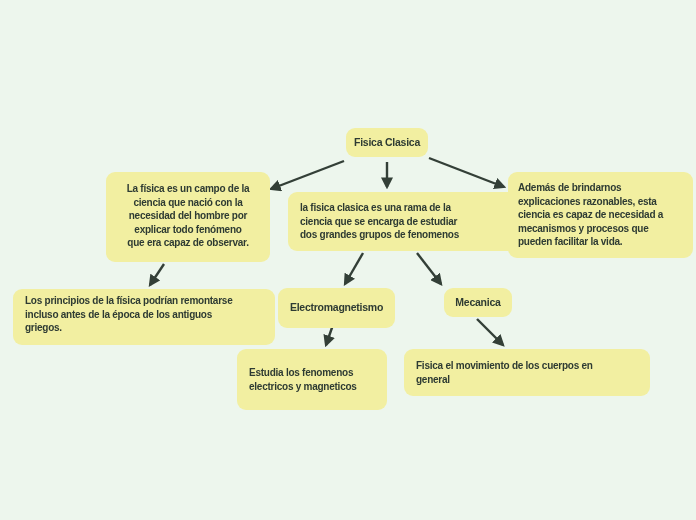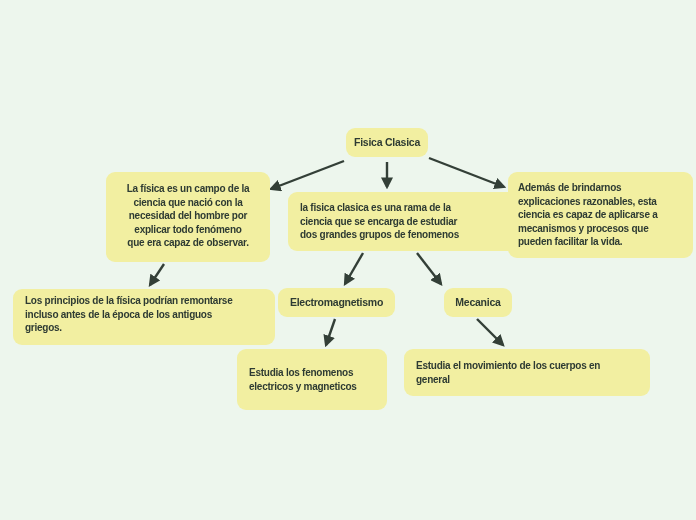--- a/index.html
+++ b/index.html
@@ -36,21 +36,21 @@
     display:flex;align-items:center;justify-content:center;
     text-align:center;white-space:nowrap;
     padding:0 6px;
     font-size:10.5px;
   }
   .n-root{left:346px;top:128px;width:82px;height:29px;}
   .n-left{left:106px;top:172px;width:164px;min-height:90px;padding:10px 11px;text-align:center;}
   .n-center{left:288px;top:192px;width:240px;min-height:58px;padding:9px 12px;}
   .n-right{left:508px;top:172px;width:185px;min-height:86px;padding:9px 10px;}
   .n-history{left:13px;top:289px;width:262px;min-height:56px;padding:5px 12px;}
-  .n-electro{left:278px;top:288px;width:117px;height:29px;}
+  .n-electro{left:278px;top:288px;width:117px;height:40px;}
   .n-mech{left:424px;top:288px;width:68px;height:29px;margin-left:20px;}
   .n-electro-desc{left:237px;top:349px;width:150px;min-height:44px;padding:17px 12px;}
   .n-mech-desc{left:404px;top:349px;width:246px;min-height:47px;padding:10px 12px;}
 </style>
 </head>
 <body>
 
 <div class="canvas">
 
   <svg class="connectors" viewBox="0 0 696 520" xmlns="http://www.w3.org/2000/svg">
@@ -76,31 +76,31 @@
 necesidad del hombre por
 explicar todo fenómeno
 que era capaz de observar.</div>
 
   <div class="node n-center">la fisica clasica es una rama de la
 ciencia que se encarga de estudiar
 dos grandes grupos de fenomenos</div>
 
   <div class="node n-right">Además de brindarnos
 explicaciones razonables, esta
-ciencia es capaz de aplicarse a
+ciencia es capaz de necesidad a
 mecanismos y procesos que
 pueden facilitar la vida.</div>
 
   <div class="node n-history">Los principios de la física podrían remontarse
 incluso antes de la época de los antiguos
 griegos.</div>
 
   <div class="node compact n-electro">Electromagnetismo</div>
 
   <div class="node compact n-mech">Mecanica</div>
 
   <div class="node n-electro-desc">Estudia los fenomenos
 electricos y magneticos</div>
 
-  <div class="node n-mech-desc">Estudia el movimiento de los cuerpos en
+  <div class="node n-mech-desc">Fisica el movimiento de los cuerpos en
 general</div>
 
 </div>
 
 </body></html>

